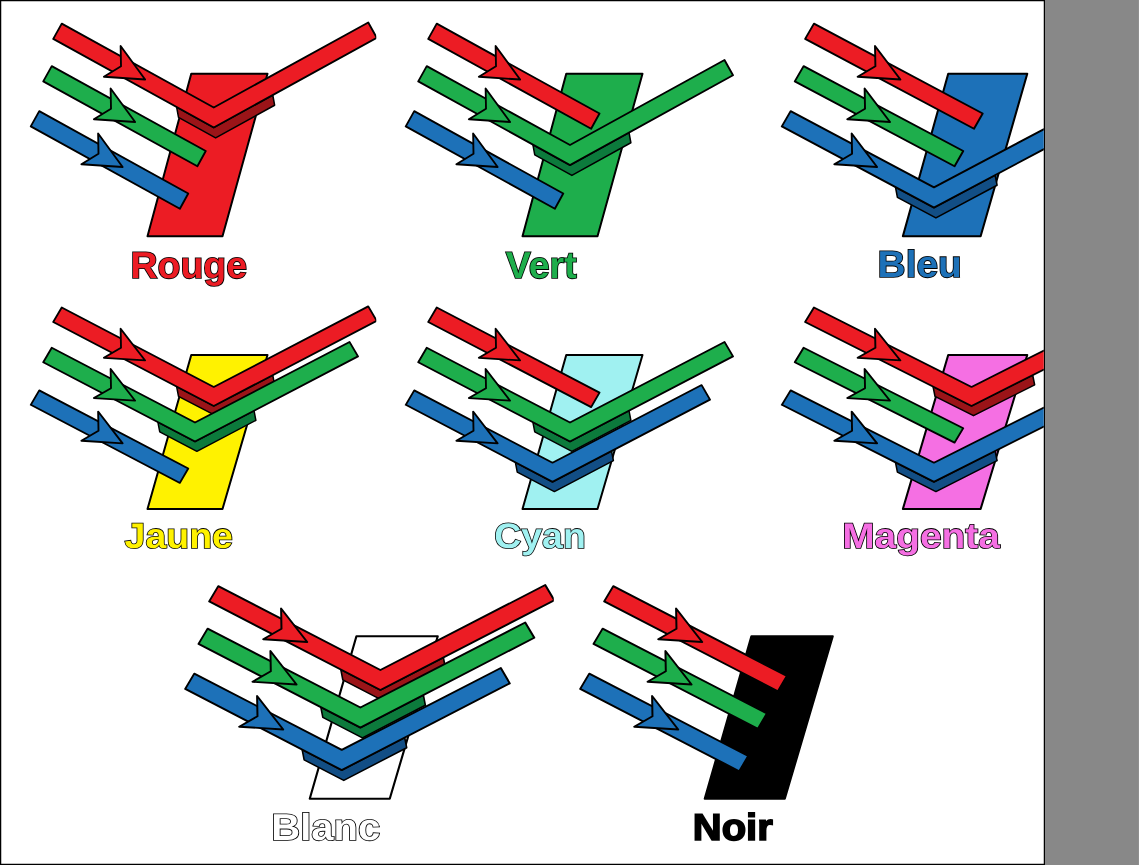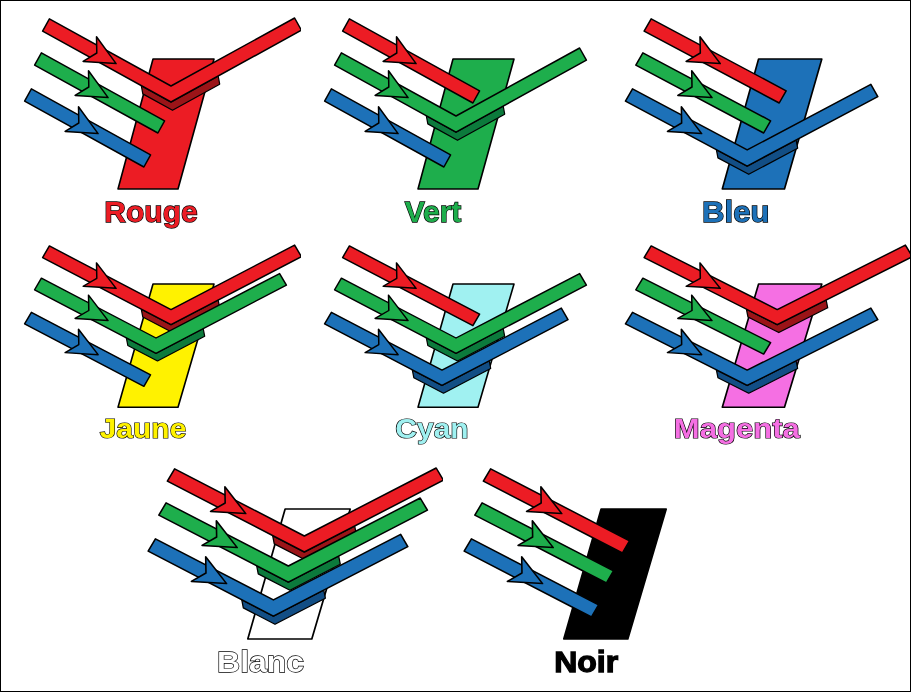--- a/index.html
+++ b/index.html
@@ -1,18 +1,18 @@
 <!DOCTYPE html>
 <html><head>
 <meta charset="utf-8">
 <style>
   html,body{margin:0;padding:0;background:#888;}
   .canvas{
     position:relative;
-    width:911px;height:692px;
+    width:836px;height:692px;
     background:#ffffff;
     border:1px solid #000;
     box-sizing:border-box;
     overflow:hidden;
     font-family:"Liberation Sans", sans-serif;
     padding-left:44px;
   }
   .panel{position:absolute;display:block;}
 </style>
 </head>

